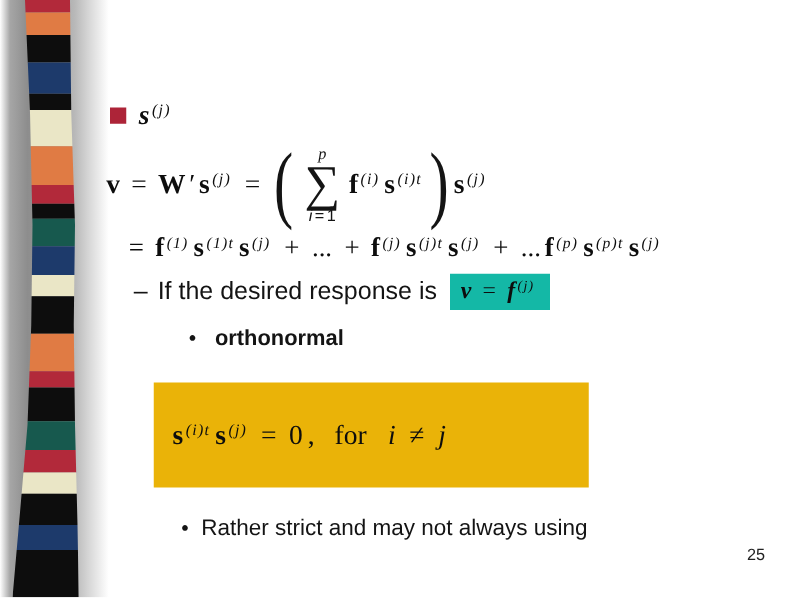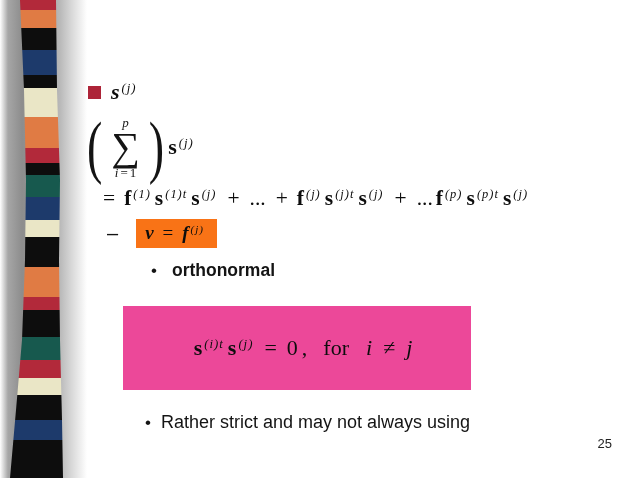--- a/index.html
+++ b/index.html
@@ -35,21 +35,21 @@
   .m-sup{font-size:.58em;font-style:italic;position:relative;top:-.55em;letter-spacing:1px;
          margin:0 3px 0 1px;}
 
   
   .eq1{position:absolute;left:84px;top:106px;height:82px;display:flex;align-items:center;}
   .bigparen{display:inline-block;font-family:"Liberation Serif",serif;font-size:46px;
             font-weight:400;transform:scaleY(1.5);line-height:1;margin:0 3px;}
   .sumblock{display:inline-flex;flex-direction:column;align-items:center;margin:0 6px;line-height:1;}
   .sum-top{font-size:13px;font-style:italic;font-family:"Liberation Serif",serif;margin-bottom:1px;}
   .sum-sym{font-size:40px;font-family:"Liberation Serif",serif;line-height:.85;}
-  .sum-bot{font-size:13px;font-family:Liberation Serif, serif;margin-top:2px;}
+  .sum-bot{font-size:13px;font-family:Liberation Sans, sans-serif;margin-top:2px;}
   .sum-bot .v{font-style:italic;}
   .sum-bot .r{margin:0 2px;}
 
   .eq2{position:absolute;left:95px;top:186px;font-size:21.5px;}
 
   
   .dash-item{position:absolute;left:107px;top:219px;display:flex;align-items:center;font-size:20px;}
   .dash{margin-right:8px;}
   .hl{margin-left:10px;padding:3px 10px 4px 8px;font-size:19px;}
 
@@ -98,43 +98,46 @@
       </div>
   </div>
 
 
   <div class="bullet1">
     <span class="sq" style="background: rgb(173, 36, 56);"></span>
     <span class="math"><span class="tok"><span class="mt-bi">s</span><span class="m-sup">(j)</span></span></span>
   </div>
 
   <div class="eq1">
+    <span class="math"><span class="tok"><span class="mt-bs">v</span></span><span class="tok"><span class="mt-rel">=</span></span><span class="tok"><span class="mt-bs">W</span></span><span class="tok"><span class="mt-r">′</span></span><span class="tok"><span class="mt-bs">s</span><span class="m-sup">(j)</span></span><span class="tok"><span class="mt-rel">=</span></span></span>
     <span class="bigparen">(</span>
     <span class="sumblock">
       <span class="sum-top">p</span>
       <span class="sum-sym">∑</span>
       <span class="sum-bot"><span class="v">i</span><span class="r">=</span><span>1</span></span>
     </span>
+    <span class="math"><span class="tok"><span class="mt-bs">f</span><span class="m-sup">(i)</span></span><span class="tok"><span class="mt-bs">s</span><span class="m-sup">(i)t</span></span></span>
     <span class="bigparen">)</span>
     <span class="math"><span class="tok"><span class="mt-bs">s</span><span class="m-sup">(j)</span></span></span>
   </div>
 
   <div class="eq2 math"><span class="tok"><span class="mt-rel">=</span></span><span class="tok"><span class="mt-bs">f</span><span class="m-sup">(1)</span></span><span class="tok"><span class="mt-bs">s</span><span class="m-sup">(1)t</span></span><span class="tok"><span class="mt-bs">s</span><span class="m-sup">(j)</span></span><span class="tok"><span class="mt-rel">+</span></span><span class="tok"><span class="mt-r">...</span></span><span class="tok"><span class="mt-rel">+</span></span><span class="tok"><span class="mt-bs">f</span><span class="m-sup">(j)</span></span><span class="tok"><span class="mt-bs">s</span><span class="m-sup">(j)t</span></span><span class="tok"><span class="mt-bs">s</span><span class="m-sup">(j)</span></span><span class="tok"><span class="mt-rel">+</span></span><span class="tok"><span class="mt-r">...</span></span><span class="tok"><span class="mt-bs">f</span><span class="m-sup">(p)</span></span><span class="tok"><span class="mt-bs">s</span><span class="m-sup">(p)t</span></span><span class="tok"><span class="mt-bs">s</span><span class="m-sup">(j)</span></span></div>
 
   <div class="dash-item">
     <span class="dash">–</span>
-    <span class="hl math" style="background: #f97316;"><span class="tok"><span class="mt-bi">v</span></span><span class="tok"><span class="mt-rel">=</span></span><span class="tok"><span class="mt-bi">f</span><span class="m-sup">(j)</span></span></span>
+    <span>If the desired response is</span>
+    <span class="hl math" style="background: #14b8a6;"><span class="tok"><span class="mt-bi">v</span></span><span class="tok"><span class="mt-rel">=</span></span><span class="tok"><span class="mt-bi">f</span><span class="m-sup">(j)</span></span></span>
   </div>
 
   <div class="sub1">
     <span class="dot">•</span>
     <b>orthonormal</b>
   </div>
 
-  <div class="cond-box" style="background: #ec4899; text-align: center;">
+  <div class="cond-box" style="background: #eab308;">
     <div class="math"><span class="tok"><span class="mt-bs">s</span><span class="m-sup">(i)t</span></span><span class="tok"><span class="mt-bs">s</span><span class="m-sup">(j)</span></span><span class="tok"><span class="mt-rel">=</span></span><span class="tok"><span class="mt-r">0</span></span><span class="tok"><span class="mt-r">,</span></span><span class="tok"><span class="mt-word">for</span></span><span class="tok"><span class="mt-i">i</span></span><span class="tok"><span class="mt-rel">≠</span></span><span class="tok"><span class="mt-i">j</span></span></div>
   </div>
 
   <div class="sub2">
     <span class="dot">•</span>
     <span>Rather strict and may not always using</span>
   </div>
 
   <div class="page-num">25</div>
 

